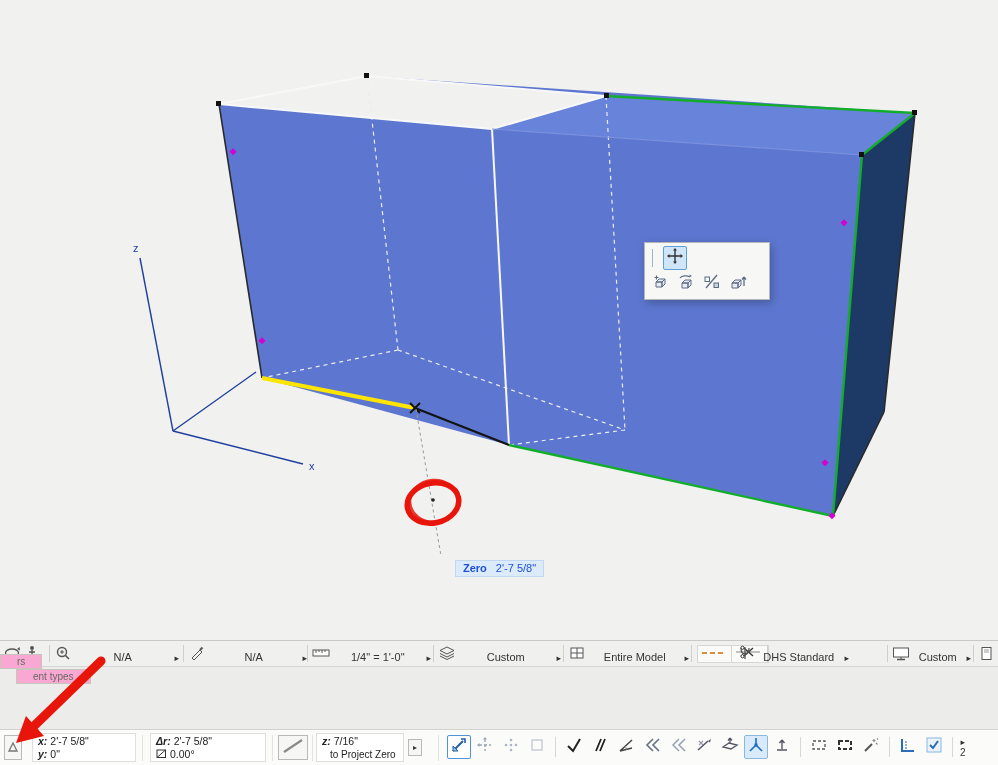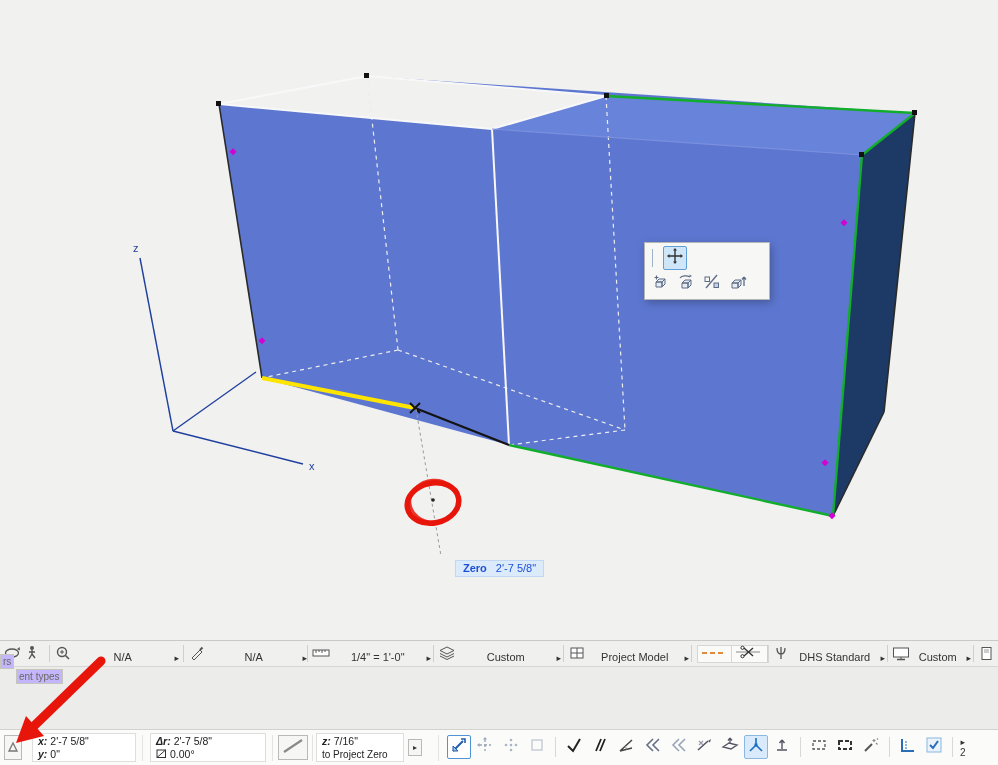--- a/index.html
+++ b/index.html
@@ -18,28 +18,28 @@
   .tooltip .tl{font-weight:bold;margin-right:9px;}
   
   .options-bar{position:absolute;left:0;top:641px;width:998px;height:25px;background:#f0f0ee;border-bottom:1px solid #d6d6d4;}
   .combo{position:absolute;top:2px;height:20px;display:flex;align-items:flex-end;}
   .clabel{flex:1;text-align:center;font-size:11px;color:#333;white-space:nowrap;padding:0 2px;}
   .carrow{font-size:9px;color:#333;margin-left:2px;cursor:default;}
   .oicon{display:flex;align-items:center;justify-content:center;width:20px;height:20px;}
   .osep{position:absolute;top:4px;width:1px;height:17px;background:#cfcfcd;}
   .swatchbtn{position:absolute;top:4px;height:16px;display:flex;align-items:center;border:1px solid #d6d6d4;background:#fafaf8;padding:0 2px;}
   
-  .stray{position:absolute;background:#c4b5fd;border:1px solid #c6c6bc;color:#696960;font-size:10px;line-height:13px;padding:0 2px;z-index:3;}
+  .stray{position:absolute;background:#f9a8d4;border:1px solid #c6c6bc;color:#696960;font-size:10px;line-height:13px;padding:0 16px;z-index:3;}
   
   .tracker{position:absolute;left:0;top:729px;width:998px;height:36px;background:#fbfbfa;border-top:1px solid #d2d2d0;}
   .sqbtn{position:absolute;border:1px solid #b9b9b7;background:#f6f6f4;display:flex;align-items:center;justify-content:center;box-sizing:border-box;}
   .editbox{position:absolute;top:3px;height:29px;background:#ffffff;border:1px solid #dededc;box-sizing:border-box;padding:0 5px;display:flex;flex-direction:column;justify-content:center;}
   .trow{display:flex;align-items:center;height:14px;font-size:10.5px;color:#222;white-space:nowrap;}
   .tlabel{font-weight:bold;font-style:italic;margin-right:3px;}
-  .tref{font-size:10px;}
+  .tref{font-size:10px;margin-left:8px;}
   .vsep{position:absolute;top:5px;width:1px;height:26px;background:#e3e3e1;}
   .tools{position:absolute;left:446px;top:5px;display:flex;align-items:center;}
   .tb{width:24px;height:24px;display:flex;align-items:center;justify-content:center;margin:0 1px;border-radius:2px;box-sizing:border-box;}
   .tb.sel{border:1px solid #4f94d6;background:#ffffff;}
   .tb.hl{border:1px solid #8ab8e0;background:#d8eafb;}
   .tsep{width:1px;height:20px;background:#d8d8d6;margin:0 5px;}
   .partialcol{display:flex;flex-direction:column;align-items:center;justify-content:center;font-size:10px;color:#333;margin-left:2px;}
   
   .annot{position:absolute;left:0;top:0;z-index:60;pointer-events:none;}
 </style>
@@ -248,21 +248,21 @@
     <div class="osep" style="left:563px;"></div>
 
     <div class="combo" style="left:567px;width:122px;">
       <span class="oicon">
         <svg width="16" height="16" viewBox="0 0 16 16">
             <rect x="2" y="3" width="12" height="10" fill="#fff" stroke="#555"></rect>
             <line x1="8" y1="3" x2="8" y2="13" stroke="#555"></line>
             <line x1="2" y1="8" x2="14" y2="8" stroke="#555"></line>
           </svg>
       </span>
-      <span class="clabel">Project Model</span>
+      <span class="clabel">Entire Model</span>
       <span class="carrow">▸</span>
     </div>
     <div class="osep" style="left:691px;"></div>
 
     <div class="swatchbtn" style="left:697px;width:30px;">
       <span>
         <svg width="26" height="12" viewBox="0 0 26 12">
             <line x1="2" y1="6" x2="24" y2="6" stroke="#e08a3c" stroke-width="2" stroke-dasharray="5,3"></line>
           </svg>
       </span>
@@ -273,21 +273,21 @@
             <line x1="2" y1="7" x2="26" y2="7" stroke="#888" stroke-width="1"></line>
             <line x1="10" y1="3" x2="19" y2="11" stroke="#333" stroke-width="1.3"></line>
             <line x1="10" y1="11" x2="19" y2="3" stroke="#333" stroke-width="1.3"></line>
             <circle cx="8.5" cy="2.8" r="1.6" fill="none" stroke="#333"></circle>
             <circle cx="8.5" cy="11.2" r="1.6" fill="none" stroke="#333"></circle>
           </svg>
       </span>
     </div>
     <div class="osep" style="left:767px;"></div>
 
-    <div class="combo" style="left:771px;width:114px;">
+    <div class="combo" style="left:735px;width:114px;">
       <span class="oicon">
         <svg width="14" height="16" viewBox="0 0 14 16">
             <path d="M7,2 V14 M3,3 C3,8 5,9 7,9 M11,3 C11,8 9,9 7,9" fill="none" stroke="#555" stroke-width="1.3"></path>
           </svg>
       </span>
       <span class="clabel">DHS Standard</span>
       <span class="carrow">▸</span>
     </div>
     <div class="osep" style="left:887px;"></div>
 

